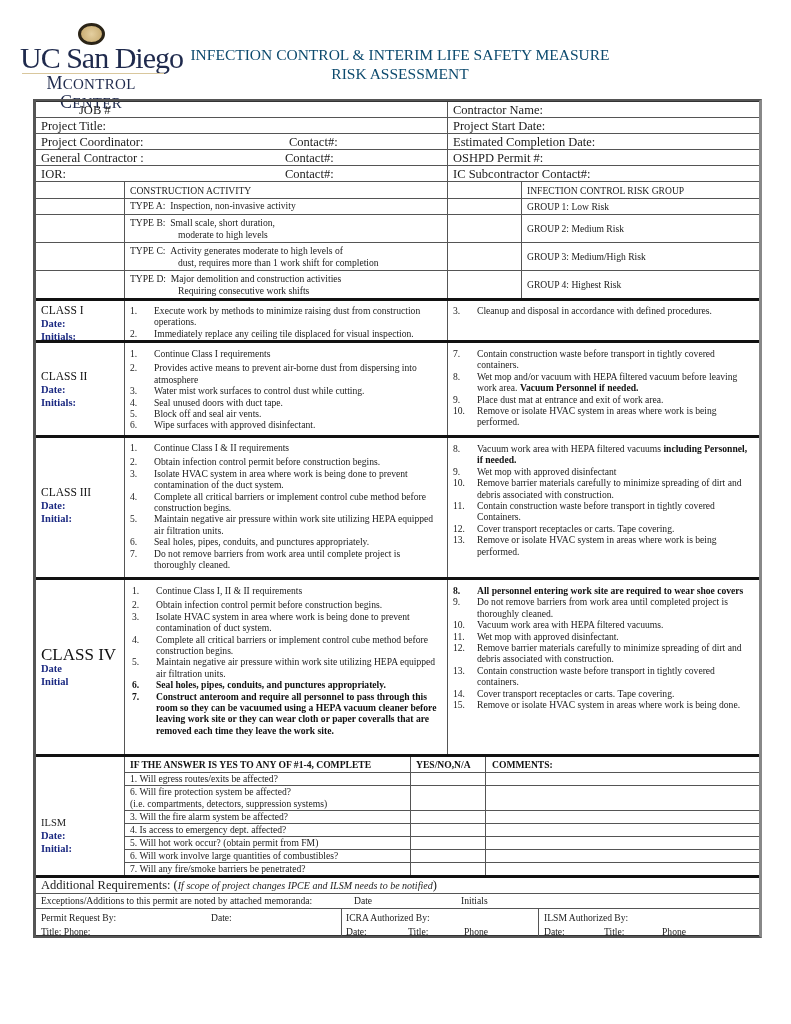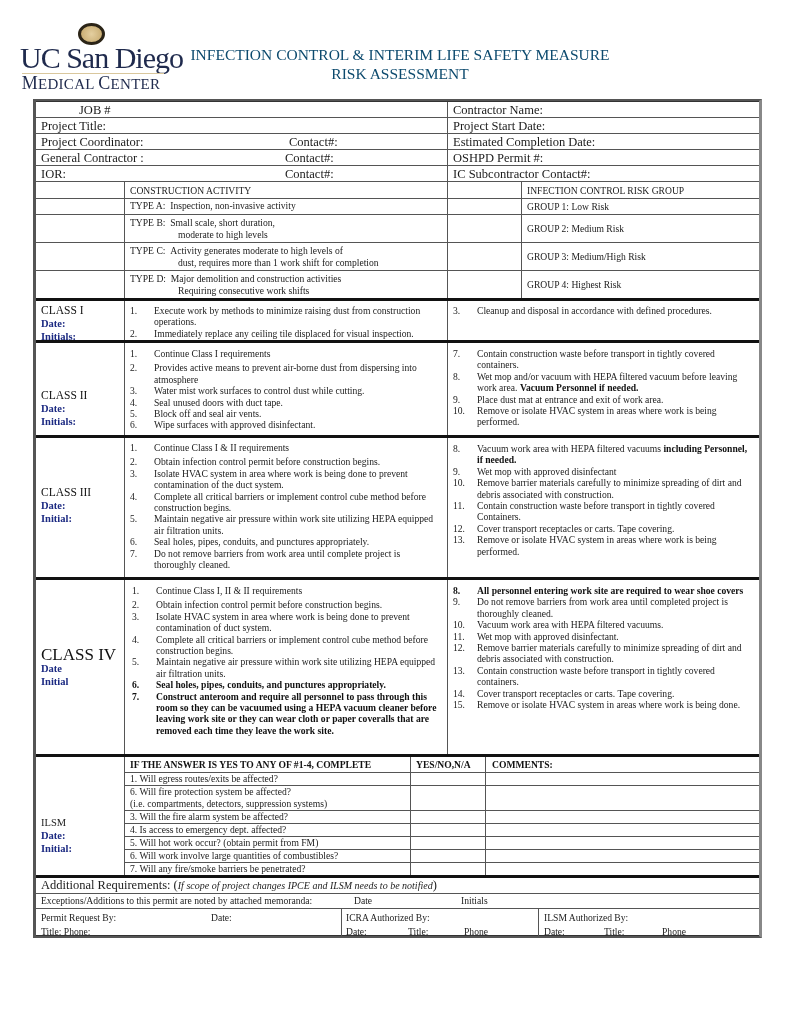--- a/index.html
+++ b/index.html
@@ -38,21 +38,21 @@
   .ital { font-style: italic; }
 </style>
 </head>
 <body>
 
 <div class="header">
   <div class="logo">
     <div class="seal"></div>
     <div class="uc">UC San Diego</div>
     <div class="rule"></div>
-    <div class="mc"><span class="big">M</span><span>EDICAL </span><span class="big">C</span><span>ENTER</span></div>
+    <div class="mc"><span class="big">M</span><span>CONTROL </span><span class="big">C</span><span>ENTER</span></div>
   </div>
   <div class="title">
     <div>INFECTION CONTROL &amp; INTERIM LIFE SAFETY MEASURE</div>
     <div>RISK ASSESSMENT</div>
   </div>
 </div>
 
 <div class="form">
 
   <div class="vline" style="left:411px; top:0; height:79px;"></div>
@@ -127,21 +127,21 @@
     <li><span class="num">2.</span><span>Immediately replace any ceiling tile displaced for visual inspection.</span></li>
   </ol>
   <ol class="items" style="position:absolute; left:417px; top:203px; width:300px;">
     <li><span class="num">3.</span><span>Cleanup and disposal in accordance with defined procedures.</span></li>
   </ol>
   <div class="hthick" style="top:238px; width:723px;"></div>
 
   <div class="vline" style="left:88px; top:241px; height:92px;"></div>
   <div class="vline" style="left:411px; top:241px; height:92px;"></div>
   <div style="position:absolute; left:5px; top:267px;">
-    <div class="lbl" style="font-size:11.5px;margin-top:19px;">CLASS II</div>
+    <div class="lbl" style="font-size:11.5px;">CLASS II</div>
     <div class="blue">Date:</div>
     <div class="blue">Initials:</div>
   </div>
   <ol class="items" style="position:absolute; left:94px; top:246px; width:314px;">
     <li style="margin-bottom:3px;"><span class="num">1.</span><span>Continue Class I requirements</span></li>
     <li><span class="num">2.</span><span>Provides active means to prevent air-borne dust from dispersing into atmosphere</span></li>
     <li><span class="num">3.</span><span>Water mist work surfaces to control dust while cutting.</span></li>
     <li><span class="num">4.</span><span>Seal unused doors with duct tape.</span></li>
     <li><span class="num">5.</span><span>Block off and seal air vents.</span></li>
     <li><span class="num">6.</span><span>Wipe surfaces with approved disinfectant.</span></li>

